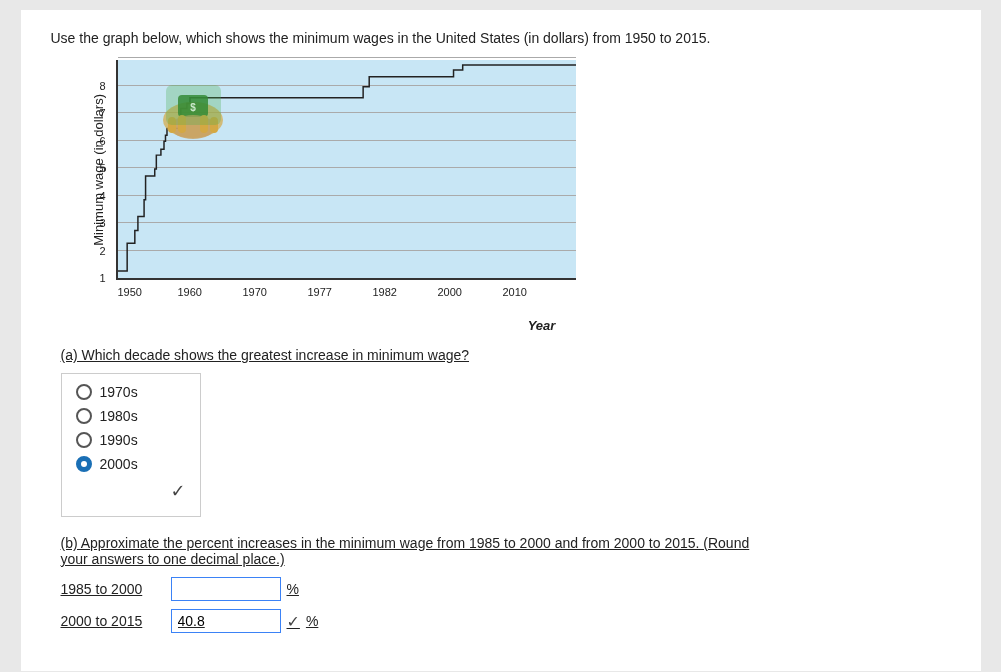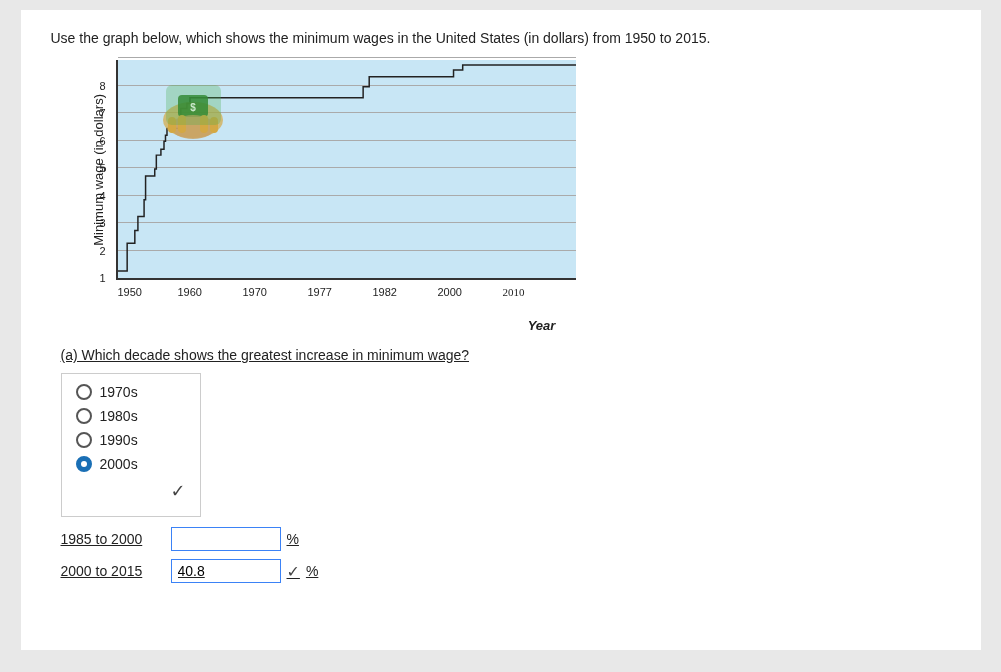--- a/index.html
+++ b/index.html
@@ -70,21 +70,21 @@
     }
     .question-text {
       font-size: 14px;
       margin-bottom: 10px;
     }
     .radio-group {
       border: 1px solid #ccc;
       padding: 10px 14px 14px 14px;
       display: inline-block;
       min-width: 140px;
-      margin-bottom: 10px;
+      margin-bottom: 18px;
     }
     .radio-option {
       display: flex;
       align-items: center;
       margin-bottom: 8px;
       cursor: pointer;
     }
     .radio-circle {
       width: 16px;
       height: 16px;
@@ -182,21 +182,21 @@
           <span style="position:absolute; left:-18px; bottom:55px; font-size:11px; transform:translateY(50%);">3</span>
           <span style="position:absolute; left:-18px; bottom:27.5px; font-size:11px; transform:translateY(50%);">2</span>
           <span style="position:absolute; left:-18px; bottom:0px; font-size:11px; transform:translateY(50%);">1</span>
 
           <span style="position:absolute; bottom:-20px; left:0px; font-size:11px;">1950</span>
           <span style="position:absolute; bottom:-20px; left:60px; font-size:11px;">1960</span>
           <span style="position:absolute; bottom:-20px; left:125px; font-size:11px;">1970</span>
           <span style="position:absolute; bottom:-20px; left:190px; font-size:11px;">1977</span>
           <span style="position:absolute; bottom:-20px; left:255px; font-size:11px;">1982</span>
           <span style="position:absolute; bottom:-20px; left:320px; font-size:11px;">2000</span>
-          <span style="position:absolute; bottom:-20px; left:385px; font-size:11px;font-family:Liberation Serif, serif;">2010</span>
+          <span style="position:absolute; bottom:-20px; left:385px; font-size:11px;">2010</span>
 
           <svg class="chart-svg" viewBox="0 0 460 220" preserveAspectRatio="none">
             <defs>
               <marker id="arrowhead" markerWidth="8" markerHeight="6" refX="8" refY="3" orient="auto">
                 <polygon points="0 0, 8 3, 0 6" fill="#333"></polygon>
               </marker>
             </defs>
 
             <polyline fill="none" stroke="#222" stroke-width="1.5" points="
                 0,213
@@ -290,20 +290,21 @@
       </div>
       
       <div style="display:flex; justify-content:flex-end; margin-top:4px;">
         <span class="check-icon">✓</span>
       </div>
     </div>
 
     
 
     
+    <p class="part-b-text">(b) Approximate the percent increases in the minimum wage from 1985 to 2000 and from 2000 to 2015. (Round your answers to one decimal place.)</p>
 
     
     <div class="answer-row">
       <span class="answer-label">1985 to 2000</span>
       <input class="answer-input" type="text" value="" style="">
       <span class="percent-label">%</span>
     </div>
 
     
     <div class="answer-row">

